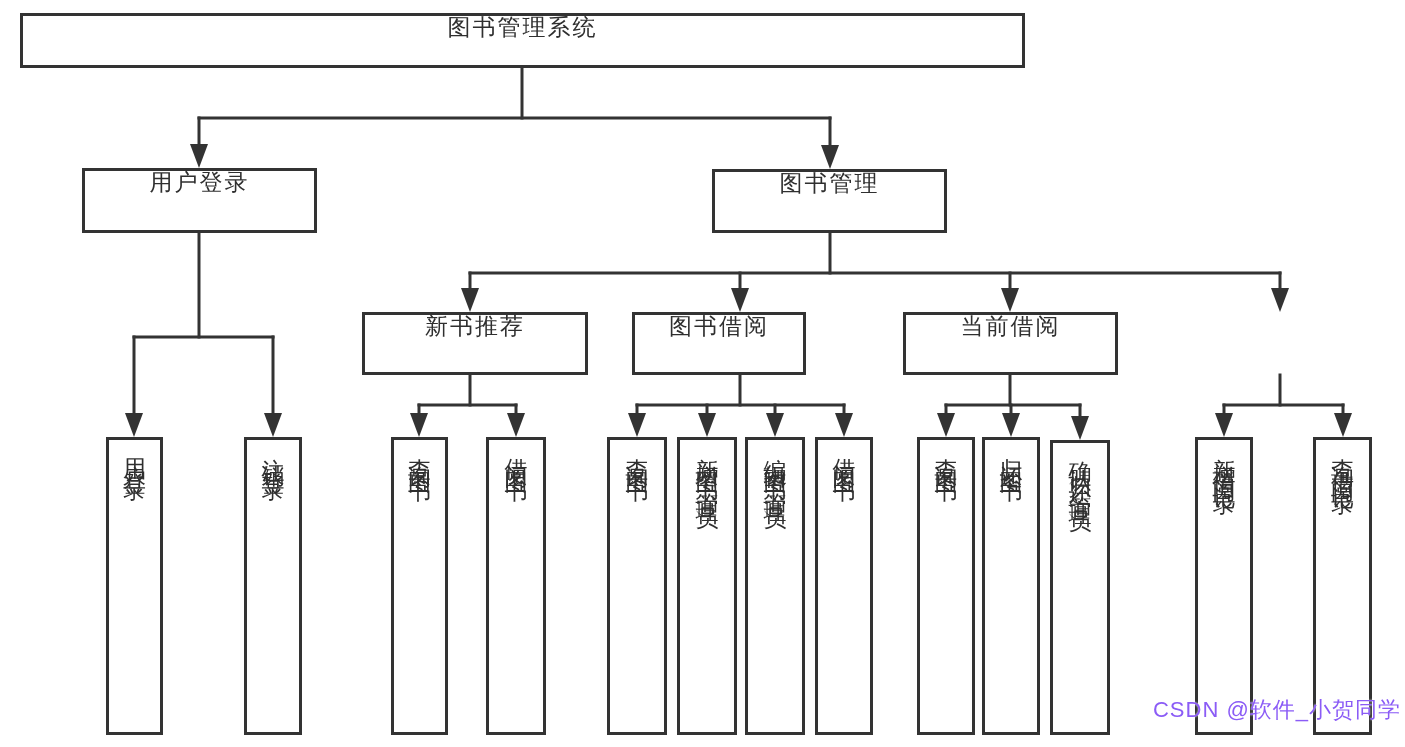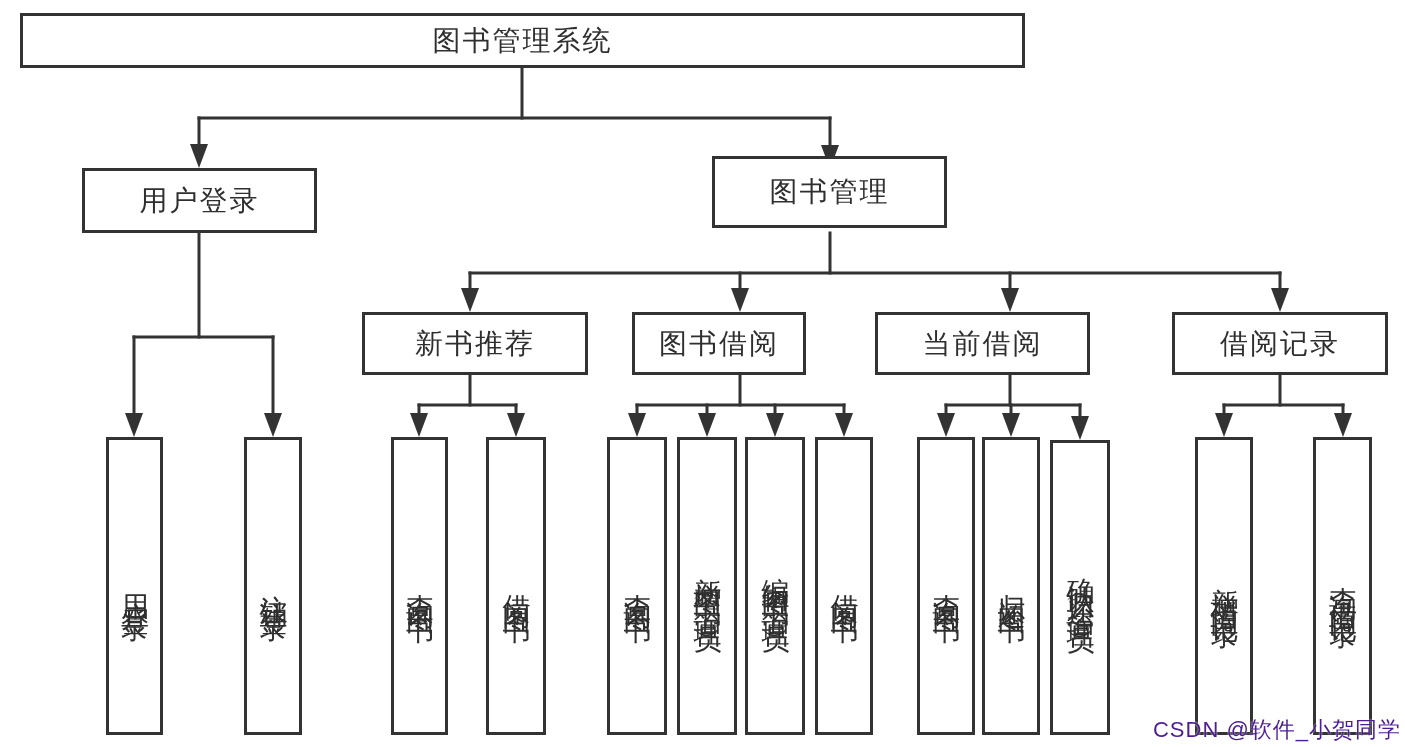--- a/index.html
+++ b/index.html
@@ -10,38 +10,38 @@
     font-family:"Liberation Sans", sans-serif;
     color:#2f2f2f;
     overflow:hidden;
   }
   #connector-layer { position:absolute; left:0; top:0; }
   .box {
     position:absolute;
     background:#ffffff;
     border:3px solid #333333;
     box-sizing:border-box;
-    display:flex; align-items:center; justify-content:center;
-    font-size:28px;
+    display:flex; align-items:flex-start; justify-content:center;
+    font-size:23px;
     letter-spacing:2px;
     line-height:1;
     white-space:nowrap;
   }
   .box.vbox span {
     writing-mode:vertical-rl;
     text-orientation:mixed;
     letter-spacing:7px;
     white-space:nowrap;
   }
   .watermark {
     position:absolute;
-    right:4px; bottom:2px;
+    right:4px; bottom:22px;
     font-size:22px;
     letter-spacing:1px;
-    color:#4c1d95;
+    color:#8b5cf6;
     text-shadow:0 0 2px #ffffff;
     z-index:5;
   }
 </style>
 </head>
 <body>
 
 <div class="canvas">
 
   <svg id="connector-layer" width="1405" height="747">
@@ -99,35 +99,32 @@
       <path d="M 1334 413 L 1352 413 L 1343 437 Z" fill="#333333"></path>
     </svg>
 
   <div class="box" style="left:20px;top:13px;width:1005px;height:55px">
     <span>图书管理系统</span>
   </div>
 
   <div class="box" style="left:82px;top:168px;width:235px;height:65px">
     <span>用户登录</span>
   </div>
-  <div class="box" style="left:712px;top:156px;width:235px;height:72px">
+  <div class="box" style="left:712px;top:169px;width:235px;height:64px">
     <span>图书管理</span>
   </div>
 
   <div class="box" style="left:362px;top:312px;width:226px;height:63px">
     <span>新书推荐</span>
   </div>
   <div class="box" style="left:632px;top:312px;width:174px;height:63px">
     <span>图书借阅</span>
   </div>
-  <div class="box" style="left:875px;top:312px;width:215px;height:63px">
+  <div class="box" style="left:903px;top:312px;width:215px;height:63px">
     <span>当前借阅</span>
-  </div>
-  <div class="box" style="left:1172px;top:312px;width:216px;height:63px">
-    <span>借阅记录</span>
   </div>
 
   <div class="box vbox" style="left:106px;top:437px;width:57px;height:298px">
     <span>用户登录</span>
   </div>
   <div class="box vbox" style="left:244px;top:437px;width:58px;height:298px">
     <span>注销登录</span>
   </div>
 
   <div class="box vbox" style="left:391px;top:437px;width:57px;height:298px">

